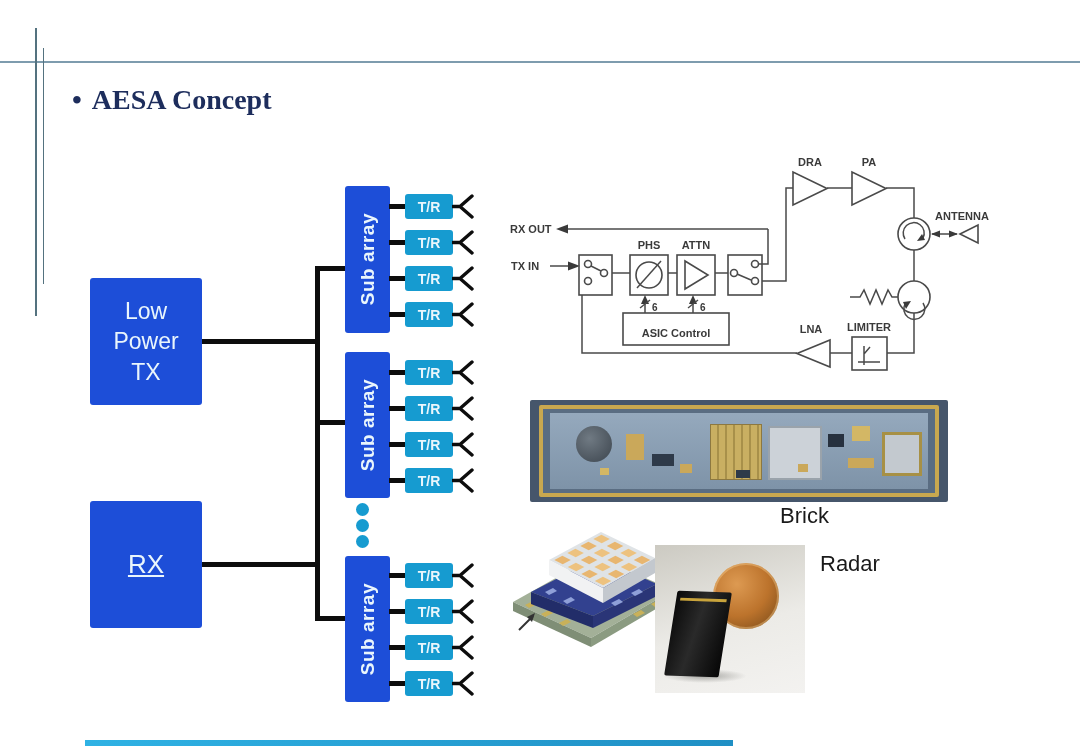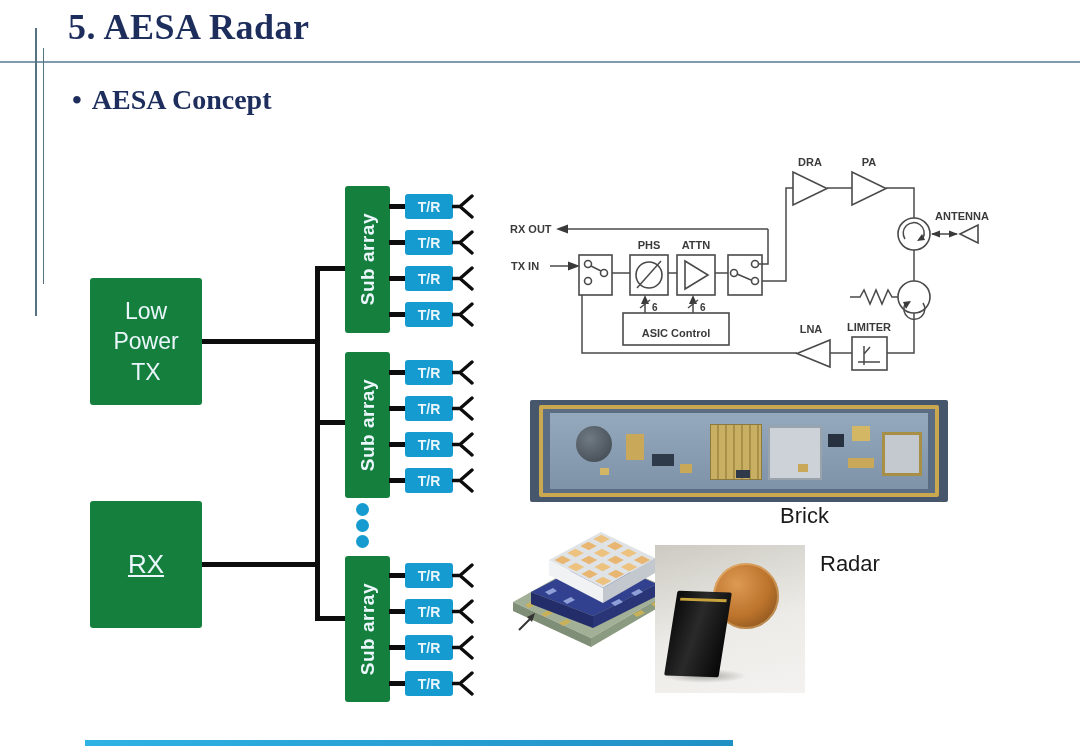--- a/index.html
+++ b/index.html
@@ -7,21 +7,21 @@
          font-family:"Liberation Sans",sans-serif;}
   
   .title{position:absolute;left:68px;top:6px;font:700 36px "Liberation Serif",serif;
          color:#1d2d5c;letter-spacing:.5px;}
   .hrule{position:absolute;left:0;top:61px;width:1080px;height:2px;background:#7e9cae;}
   .vline1{position:absolute;left:35px;top:28px;width:2px;height:288px;background:#54727f;}
   .vline2{position:absolute;left:43px;top:48px;width:1px;height:236px;background:#54727f;}
   .bullet{position:absolute;left:72px;top:84px;font:700 28px "Liberation Serif",serif;
           color:#1d2d5c;display:flex;align-items:center;gap:10px;}
   
-  .bluebox{position:absolute;background:#15803d;color:#eaf6fc;border-radius:3px;
+  .bluebox{position:absolute;background:#1d4ed8;color:#eaf6fc;border-radius:3px;
            display:flex;align-items:center;justify-content:center;text-align:center;}
   .tx{left:90px;top:278px;width:112px;height:127px;font-size:23px;line-height:1.32;white-space:pre-line;}
   .rx{left:90px;top:501px;width:112px;height:127px;font-size:26px;text-decoration:underline;}
   .sub{left:345px;width:45px;font:700 19px "Liberation Sans",sans-serif;}
   .sub span{writing-mode:vertical-rl;transform:rotate(180deg);letter-spacing:.5px;}
   .sub1{top:186px;height:147px;} .sub2{top:352px;height:146px;} .sub3{top:556px;height:146px;}
   .tr{position:absolute;left:405px;width:48px;height:25px;background:#169bd0;color:#eaf6fc;
       font:700 14px "Liberation Sans",sans-serif;display:flex;align-items:center;
       justify-content:center;border-radius:3px;}
   .wire{position:absolute;background:#0d0d0d;}
@@ -58,21 +58,20 @@
   .chip-shadow{position:absolute;left:8px;top:124px;width:84px;height:14px;border-radius:50%;
                background:radial-gradient(rgba(60,60,55,.4),rgba(0,0,0,0) 70%);}
   .bottombar{position:absolute;left:85px;top:740px;width:648px;height:6px;
              background:linear-gradient(90deg,#2fb2e4,#1f8fc4);}
 </style>
 </head>
 <body>
 
 <div class="slide">
 
-  <div class="title">5. AESA Radar</div>
   <div class="hrule"></div>
   <div class="vline1"></div>
   <div class="vline2"></div>
   <div class="bullet">
     <span>•</span>
     <span>AESA Concept</span>
   </div>
 
   <div class="wire" style="left:202px;top:339px;width:116px;height:5px"></div>
   <div class="wire" style="left:202px;top:562px;width:116px;height:5px"></div>

